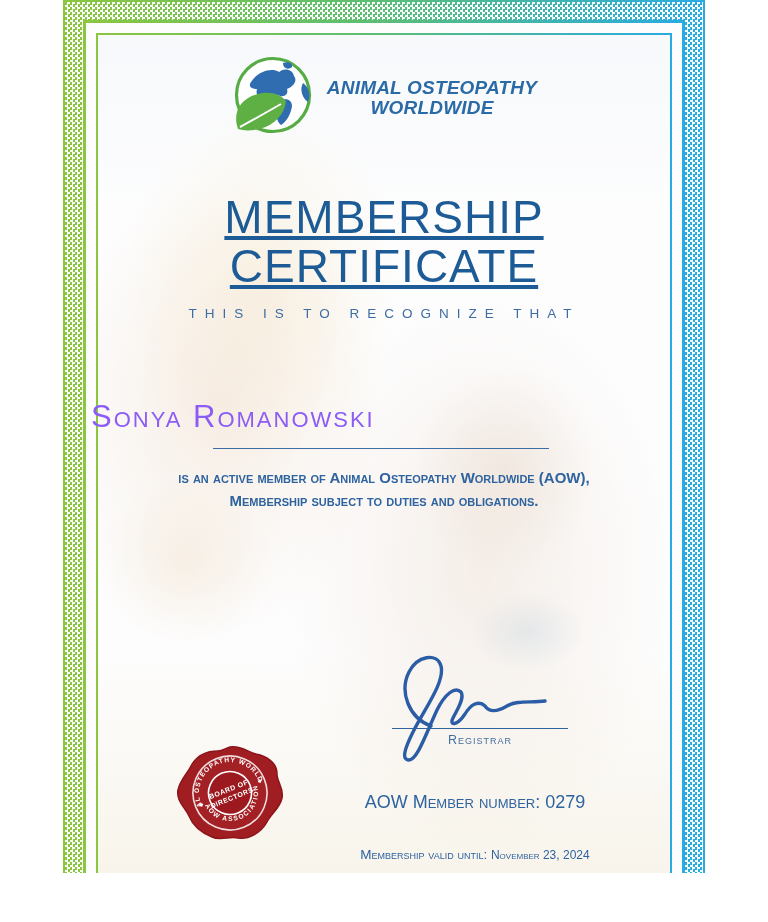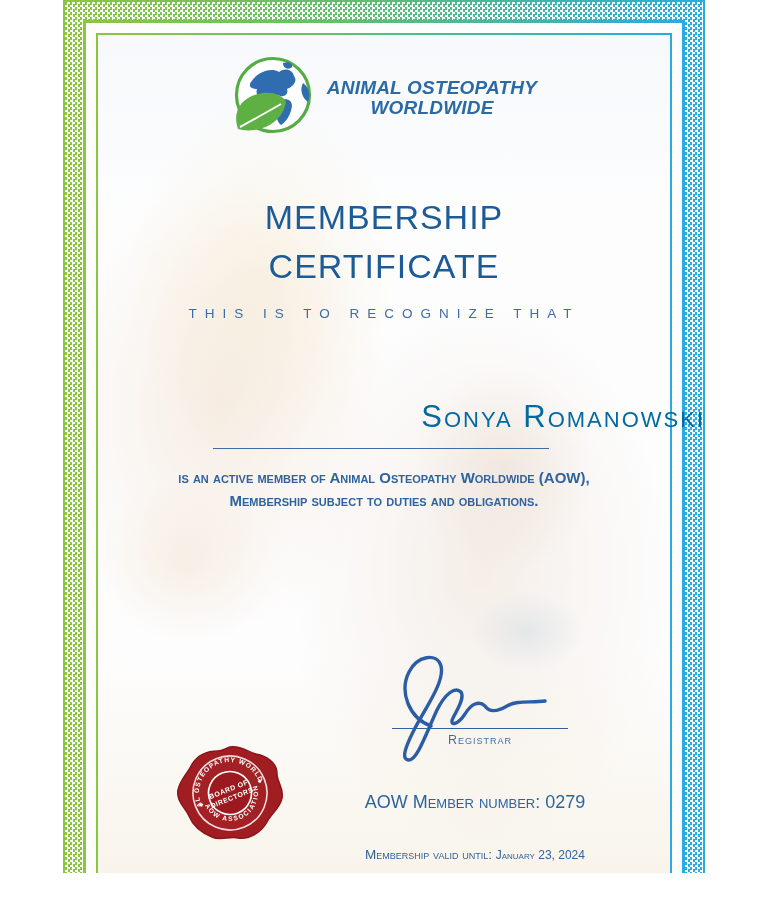--- a/index.html
+++ b/index.html
@@ -37,27 +37,27 @@
   
   .logo{position:absolute;top:54px;left:0;width:100%;display:flex;justify-content:center;
         align-items:center;gap:14px;}
   .logo-text{text-align:center;}
   .logo-name{color:#2a6aa6;font-weight:bold;font-style:italic;font-size:19px;line-height:20px;
              letter-spacing:.2px;}
   .logo-tagline{color:#54ae47;font-weight:bold;font-style:italic;font-size:12.5px;margin-top:3px;}
 
   
   .title{position:absolute;top:193px;left:0;width:100%;text-align:center;
-         color:#1d5b97;font-size:34px;font-weight:500;line-height:49px;letter-spacing:1px;}
+         color:#1d5b97;font-size:46px;font-weight:500;line-height:49px;letter-spacing:1px;text-decoration:underline;}
   .recognize{position:absolute;top:306px;left:0;width:100%;text-align:center;
          color:#3d6da5;font-size:13.5px;font-weight:500;letter-spacing:8px;}
 
   
-  .member-name{position:absolute;top:399px;left:0;width:100%;text-align:right;
-        font-variant:small-caps;color:#0369a1;font-size:31px;font-weight:500;letter-spacing:2px;}
+  .member-name{position:absolute;top:399px;left:0;width:100%;text-align:left;
+        font-variant:small-caps;color:#8b5cf6;font-size:31px;font-weight:500;letter-spacing:2px;padding-left:28px;}
   .name-rule{position:absolute;top:448px;left:150px;width:336px;height:0;
         border-top:1.6px solid #3d6da5;}
 
   
   .bodytext{position:absolute;top:466px;left:40px;width:562px;text-align:center;
         font-variant:small-caps;color:#2e639f;font-size:15px;font-weight:700;line-height:23px;}
 
   
   .sig-svg{position:absolute;left:322px;top:648px;}
   .sig-line{position:absolute;left:329px;top:728px;width:176px;height:0;
@@ -144,16 +144,16 @@
           <textPath href="#arcBot" startOffset="50%" text-anchor="middle">AOW ASSOCIATION</textPath>
         </text>
         <rect x="24.6" y="47.6" width="3" height="3" transform="rotate(45 26 49)" fill="#ffffff"></rect>
         <rect x="87.6" y="47.6" width="3" height="3" transform="rotate(45 89 49)" fill="#ffffff"></rect>
         <text x="57" y="47.5" text-anchor="middle" font-family="Liberation Sans, sans-serif" font-size="7" font-weight="bold" fill="#ffffff" letter-spacing=".5">BOARD OF</text>
         <text x="57" y="56.5" text-anchor="middle" font-family="Liberation Sans, sans-serif" font-size="7" font-weight="bold" fill="#ffffff" letter-spacing=".5">DIRECTORS</text>
       </g>
     </svg>
 
     <div class="fact fact-number"><span>AOW Member number: </span><span class="val">0279</span></div>
-    <div class="fact fact-valid"><span>Membership valid until: </span><span class="val">January 23, 2024</span></div>
+    <div class="fact fact-valid"><span>Membership valid until: </span><span class="val">November 23, 2024</span></div>
 
   </div>
 </div>
 
 </body></html>

